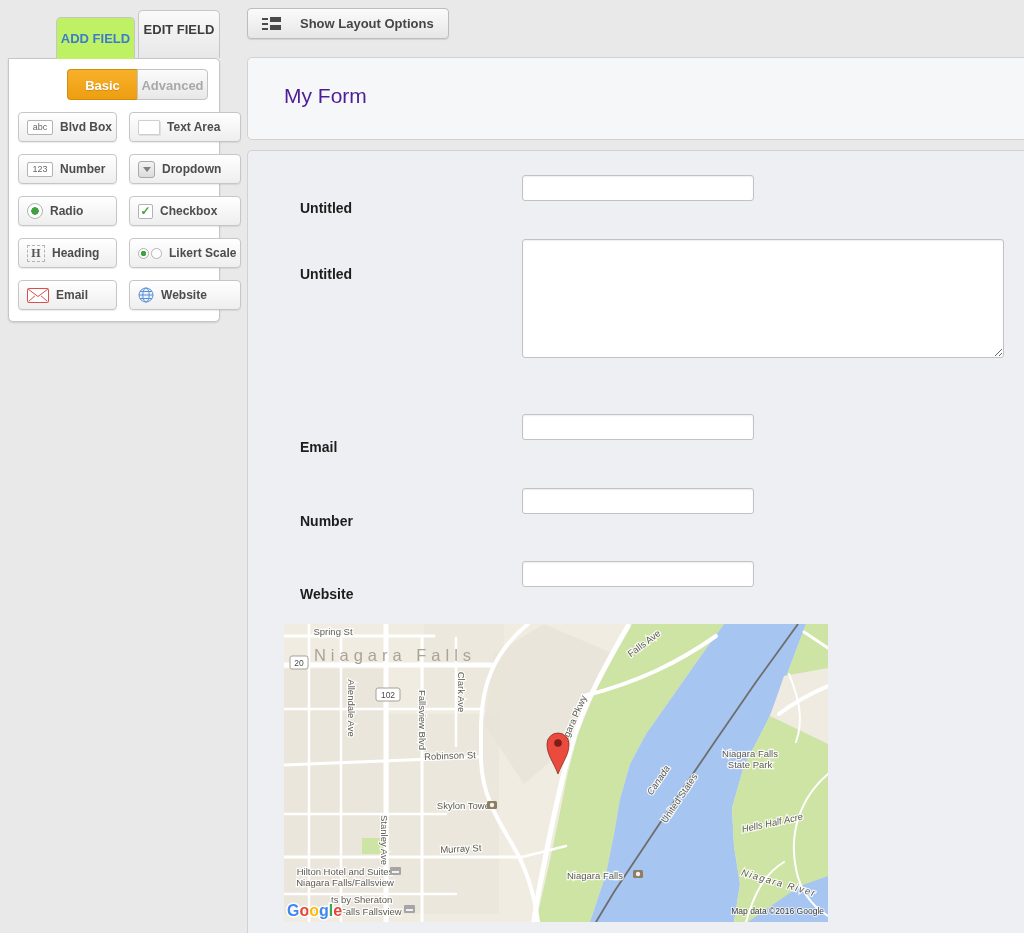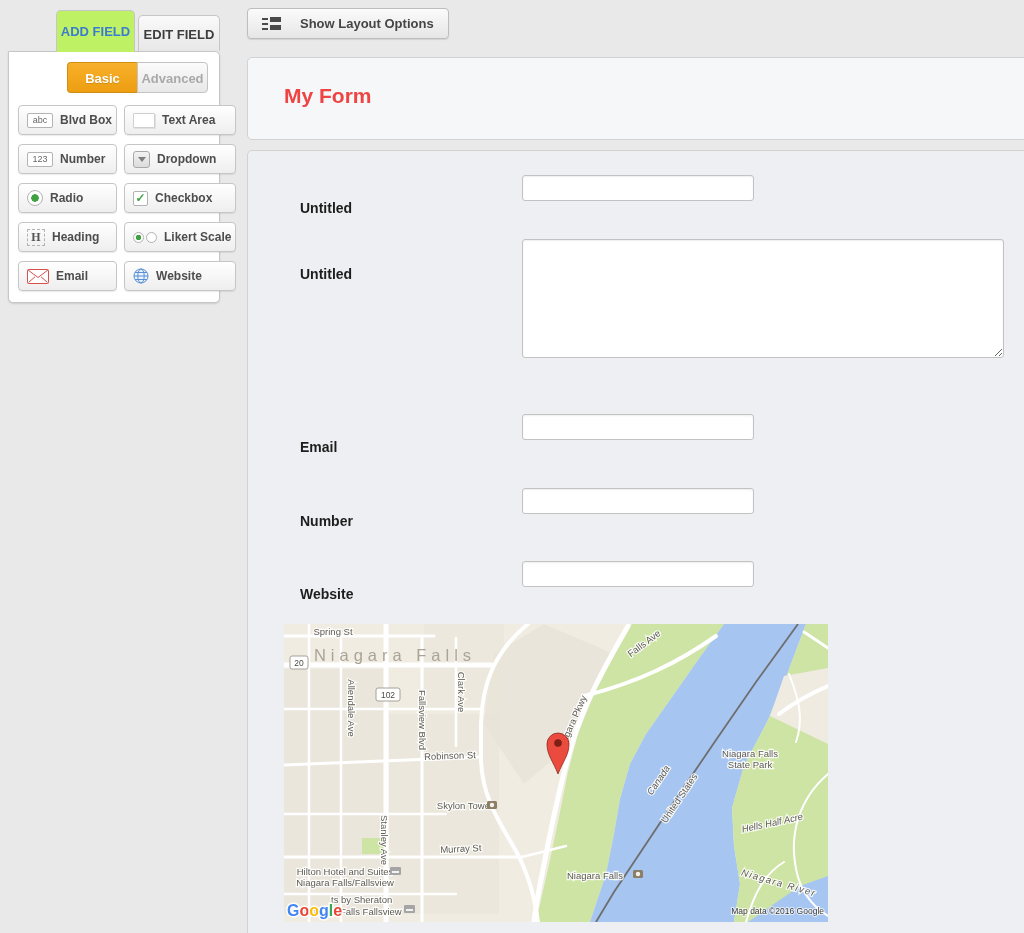--- a/index.html
+++ b/index.html
@@ -8,29 +8,29 @@
     background:#e9e9ea;
     font-family:"Liberation Sans", sans-serif;
     -webkit-font-smoothing:antialiased;
   }
   
   #sidebar{position:absolute;left:8px;top:10px;width:212px;}
   .tabs{display:flex;align-items:flex-end;}
   .tab{box-sizing:border-box;font-size:13px;font-weight:bold;text-align:center;
        border:1px solid #c6c6c6;border-bottom:none;border-radius:5px 5px 0 0;cursor:pointer;}
   .tab-add{width:102px;height:42px;line-height:42px;background:#bef264;color:#3b7cd0;position:relative;z-index:2;margin-bottom:-1px;margin-left:48px;}
-  .tab-edit{width:106px;height:36px;line-height:38px;margin-left:3px;color:#3d3d3d;
+  .tab-edit{width:106px;height:48px;line-height:38px;margin-left:3px;color:#3d3d3d;
        background:linear-gradient(#fafafa,#e7e7e7);}
   .panel{background:#fff;border:1px solid #c6c6c6;border-radius:0 5px 5px 5px;
        box-shadow:0 1px 2px rgba(0,0,0,.12);padding:10px 9px 11px 9px;position:relative;z-index:1;}
   .segmented{display:flex;height:31px;margin:0 2px 12px 2px;padding-left:47px;}
   .seg{box-sizing:border-box;flex:1;font-size:13px;font-weight:bold;text-align:center;line-height:31px;cursor:pointer;}
   .seg-basic{background:linear-gradient(#f7b02a,#ee9e11);color:#fff;border:1px solid #d08d12;border-right:none;border-radius:4px 0 0 4px;text-shadow:0 1px 1px rgba(0,0,0,.15);}
   .seg-adv{background:linear-gradient(#fbfbfb,#e8e8e8);color:#a9a9a9;border:1px solid #c3c3c3;border-radius:0 4px 4px 0;}
-  .fgrid{display:grid;grid-template-columns:1fr 1fr;column-gap:7px;row-gap:9px;}
+  .fgrid{display:grid;grid-template-columns:1fr 1fr;column-gap:7px;row-gap:9px;gap:12px;}
   .fbtn{box-sizing:border-box;height:30px;display:flex;align-items:center;gap:7px;padding:0 4px 0 8px;
         background:linear-gradient(#ffffff,#eeeeee);border:1px solid #c6c6c6;border-radius:4px;
         box-shadow:0 1px 1px rgba(0,0,0,.08);cursor:pointer;font-family:inherit;}
   .fl{font-size:12px;font-weight:bold;color:#4d4d4d;white-space:nowrap;}
   .fic{display:flex;align-items:center;justify-content:center;flex:none;}
   .ic-abc{min-width:22px;height:13px;line-height:13px;background:#fff;border:1px solid #b3b3b3;border-radius:2px;
         font-size:9px;color:#666;text-align:center;padding:0 1px;}
   .ic-ta{width:20px;height:13px;background:#fff;border:1px solid #cfcfcf;border-radius:1px;box-shadow:1px 1px 0 #e0e0e0;}
   .ic-dd{width:15px;height:15px;background:linear-gradient(#f2f2f2,#dcdcdc);border:1px solid #a9a9a9;border-radius:3px;
         display:flex;align-items:center;justify-content:center;}
@@ -43,21 +43,21 @@
         font-family:"Liberation Serif",serif;font-size:12px;font-weight:bold;text-align:center;}
   .ic-likert{display:flex;gap:2px;}
   .ic-likert i{display:block;width:9px;height:9px;border:1px solid #b3b3b3;border-radius:50%;background:#fff;}
   .ic-likert i.on{background:radial-gradient(circle,#3fa142 0 2.5px,#fff 3px);}
   
   #layout-btn{position:absolute;left:247px;top:8px;height:31px;display:flex;align-items:center;gap:19px;
         padding:0 14px;background:linear-gradient(#fbfbfb,#e6e6e6);border:1px solid #bdbdbd;border-radius:4px;
         box-shadow:0 1px 1px rgba(0,0,0,.1);font-size:13px;font-weight:bold;color:#454545;cursor:pointer;font-family:inherit;}
   #header-panel{position:absolute;left:247px;top:57px;width:790px;height:83px;box-sizing:border-box;
         background:#f6f7f9;border:1px solid #d2d2d2;border-radius:5px 0 0 5px;}
-  #form-title{position:absolute;left:36px;top:26px;font-size:21px;font-weight:bold;color:#ef4444;}
+  #form-title{position:absolute;left:36px;top:26px;font-size:21px;font-weight:normal;color:#4c1d95;}
   #form-panel{position:absolute;left:247px;top:150px;width:790px;height:790px;box-sizing:border-box;
         background:#edeff2;border:1px solid #d2d2d2;border-radius:5px 0 0 5px;}
   .flabel{position:absolute;left:52px;font-size:14px;font-weight:bold;color:#1d1d1d;margin-top:20px;}
   .finput{position:absolute;left:274px;width:232px;height:26px;box-sizing:border-box;background:#fff;
         border:1px solid #c2c2c2;border-radius:3px;box-shadow:inset 0 1px 2px rgba(0,0,0,.07);font-family:inherit;font-size:13px;padding:0 6px;}
   #ftextarea{position:absolute;left:274px;top:88px;width:482px;height:119px;box-sizing:border-box;background:#fff;
         border:1px solid #c2c2c2;border-radius:3px;box-shadow:inset 0 1px 2px rgba(0,0,0,.07);resize:both;font-family:inherit;font-size:13px;}
   #map-wrap{position:absolute;left:36px;top:473px;width:544px;height:298px;overflow:hidden;}
   #map-wrap svg{display:block;}
   .mst{font-size:9.5px;fill:#5e5b53;paint-order:stroke;stroke:rgba(255,255,255,.85);stroke-width:2.4px;}

